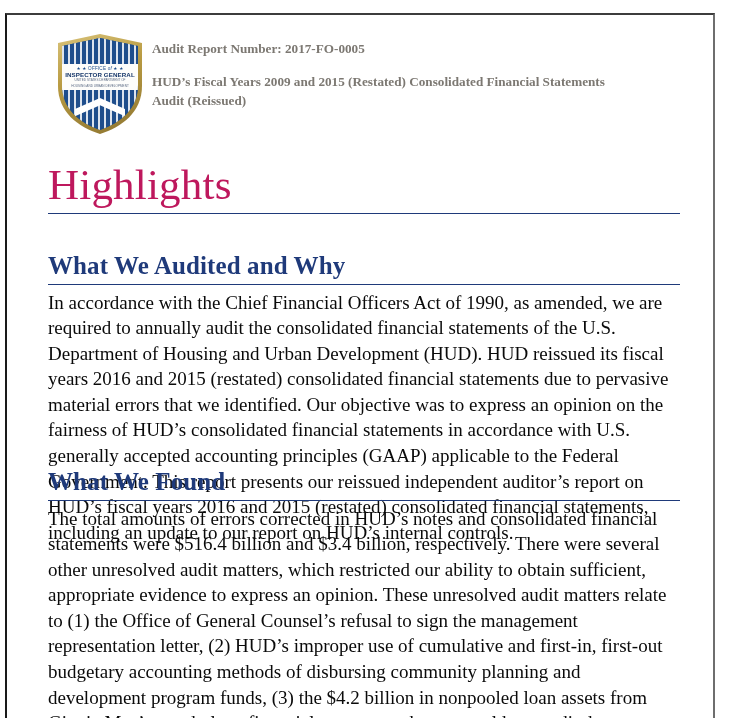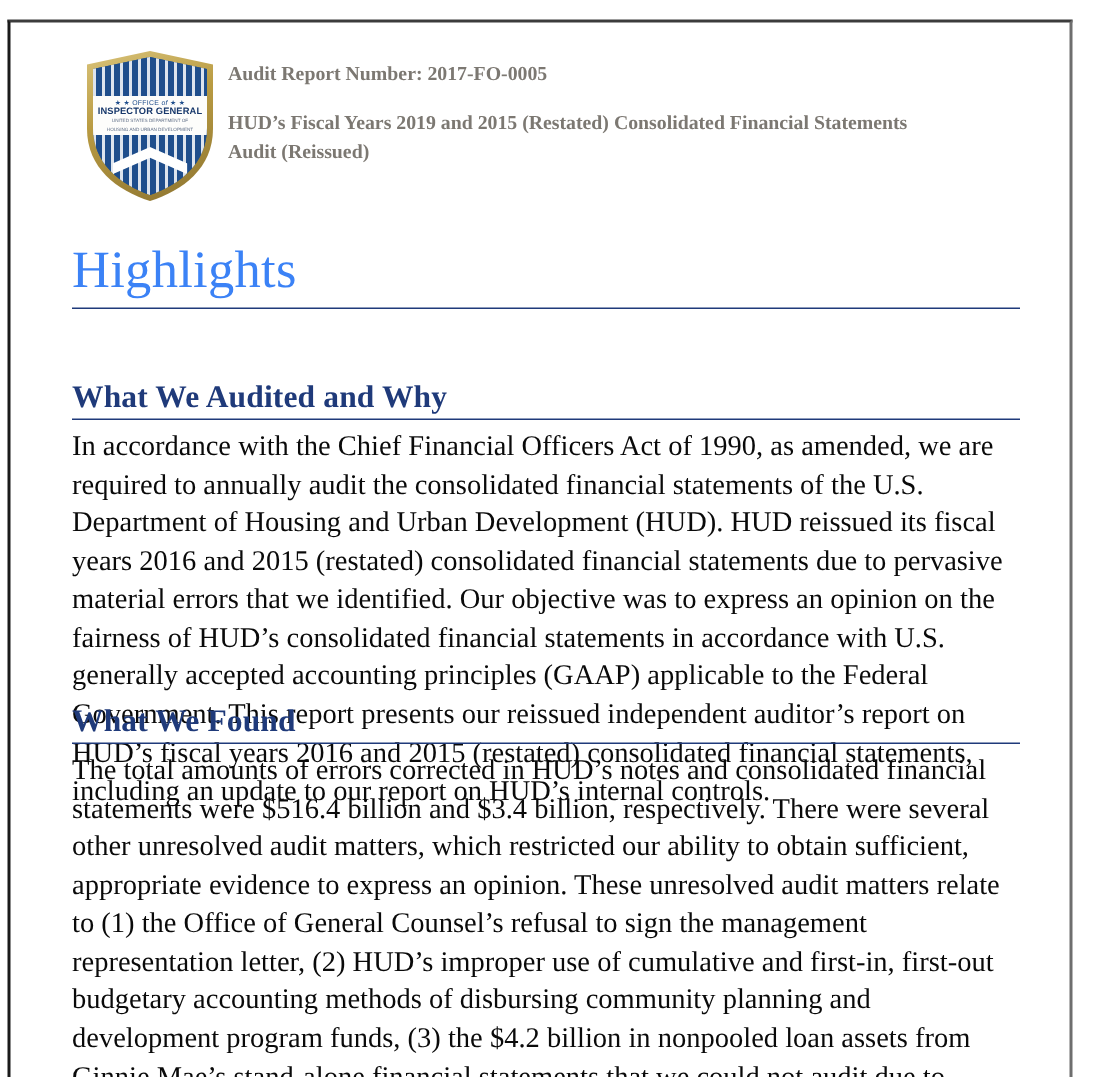--- a/index.html
+++ b/index.html
@@ -162,22 +162,22 @@
   }
 
   
   .highlights-block {
     position: absolute;
     left: 48px;
     top: 162px;
     width: 632px;
   }
   .highlights-title {
-    color: #3b82f6;
-    font-size: 35px;
+    color: #be185d;
+    font-size: 43px;
     font-weight: normal;
     line-height: 1.05;
     letter-spacing: 0.2px;
     font-family: Liberation Serif, serif;
   }
   .highlights-rule {
     margin-top: 6px;
     height: 0;
     border-top: 1.6px solid #1f3a7a;
     width: 632px;
@@ -187,21 +187,21 @@
   .section {
     position: absolute;
     left: 48px;
     width: 632px;
   }
   #section-audited { top: 252px; }
   #section-found   { top: 468px; }
 
   .section-heading {
     color: #1f3a7a;
-    font-size: 21px;
+    font-size: 25px;
     font-weight: bold;
     line-height: 1.15;
     letter-spacing: 0.1px;
   }
   .section-rule {
     margin-top: 3px;
     height: 0;
     border-top: 1.3px solid #1f3a7a;
     width: 632px;
   }
@@ -237,21 +237,21 @@
             <div class="band-3">UNITED STATES DEPARTMENT OF</div>
             <div class="band-3">HOUSING AND URBAN DEVELOPMENT</div>
           </div>
           <div class="chevron"></div>
         </div>
       </div>
     </div>
 
     <div class="header-text">
       <div class="header-line">Audit Report Number:  2017-FO-0005</div>
-      <div class="header-title">HUD’s Fiscal Years 2019 and 2015 (Restated) Consolidated Financial Statements Audit (Reissued)</div>
+      <div class="header-title">HUD’s Fiscal Years 2009 and 2015 (Restated) Consolidated Financial Statements Audit (Reissued)</div>
     </div>
 
   </div>
 
   <div class="highlights-block">
     <div class="highlights-title">Highlights</div>
     <div class="highlights-rule"></div>
   </div>
 
   <div class="section" id="section-audited">

